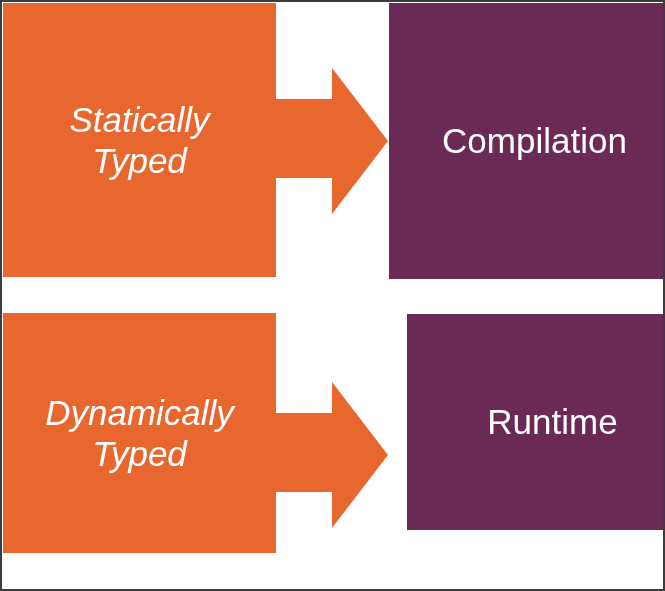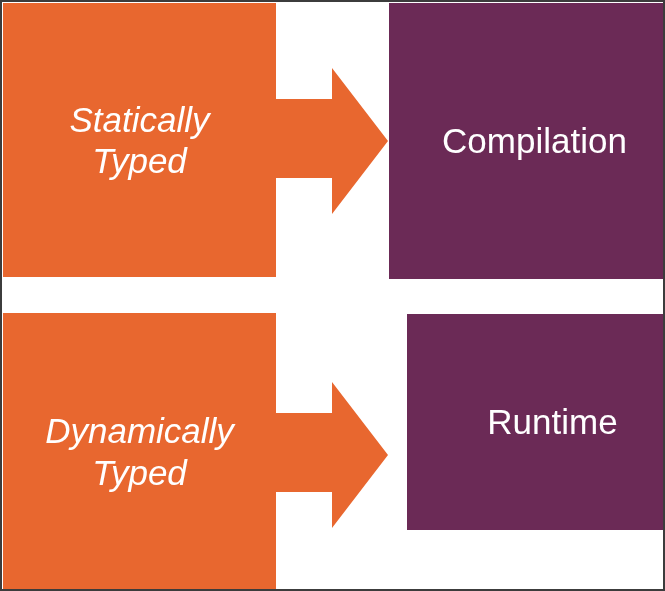--- a/index.html
+++ b/index.html
@@ -57,21 +57,21 @@
     font-size: 35px;
     font-weight: 400;
     padding-left: 16px;
   }
 
   
   .row-top.source  { left: 1px;   top: 1px;   width: 273px; height: 274px; }
   .row-top.target  { left: 387px; top: 1px;   width: 275px; height: 276px; }
 
   
-  .row-bottom.source { left: 1px;   top: 311px; width: 273px; height: 277px; }
+  .row-bottom.source { left: 1px;   top: 311px; width: 273px; height: 240px; }
   .row-bottom.target { left: 405px; top: 312px; width: 275px; height: 216px; }
 
   
   .arrow {
     position: absolute;
     overflow: visible;
   }
   .arrow svg { display: block; }
   .arrow-top    { left: 268px; top: 66px;  width: 122px; height: 146px; }
   .arrow-bottom { left: 268px; top: 380px; width: 122px; height: 146px; }

